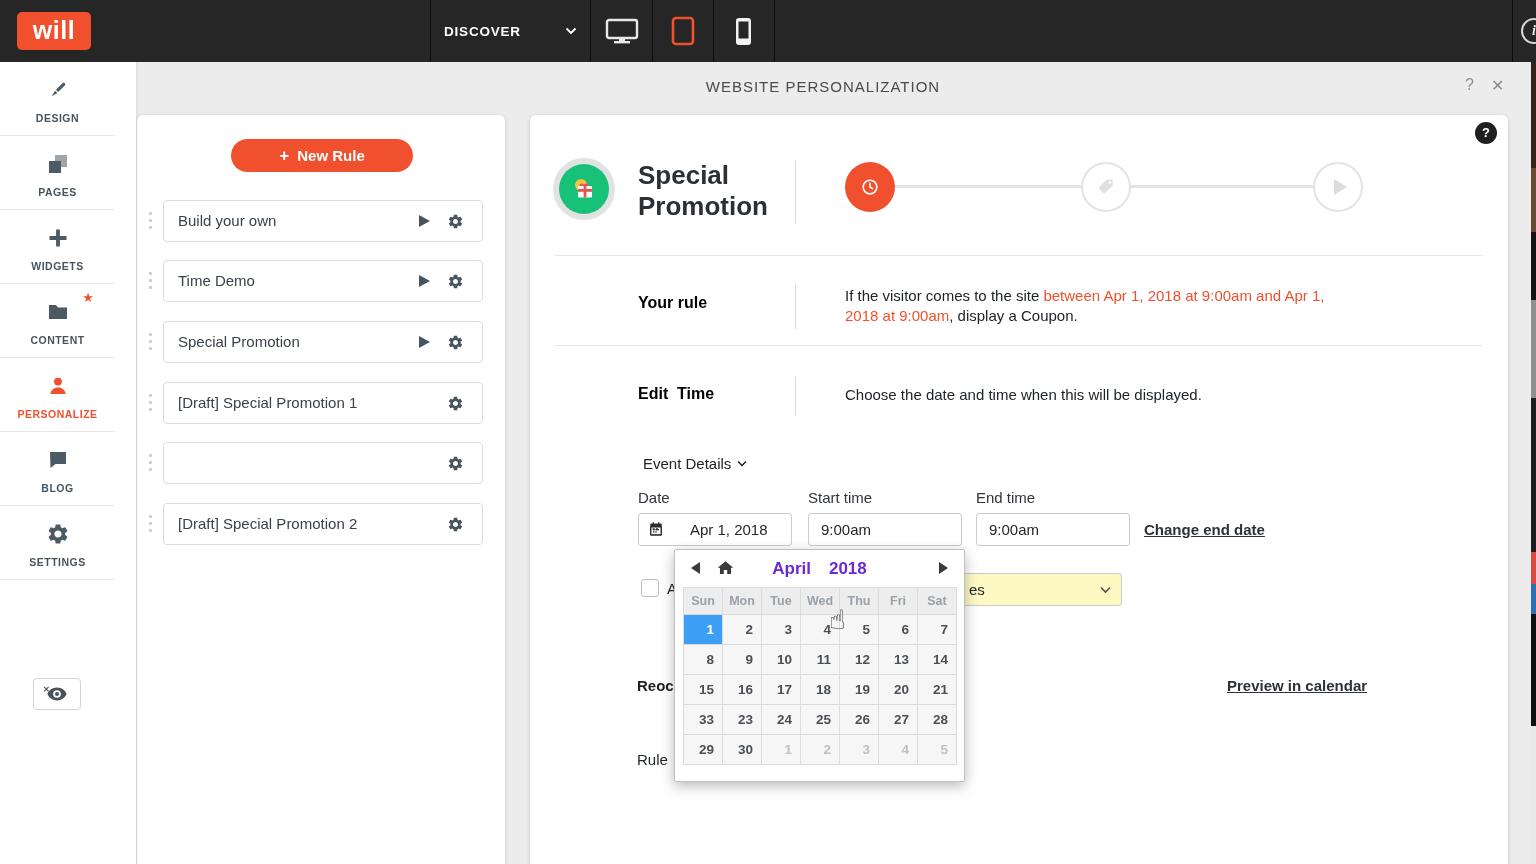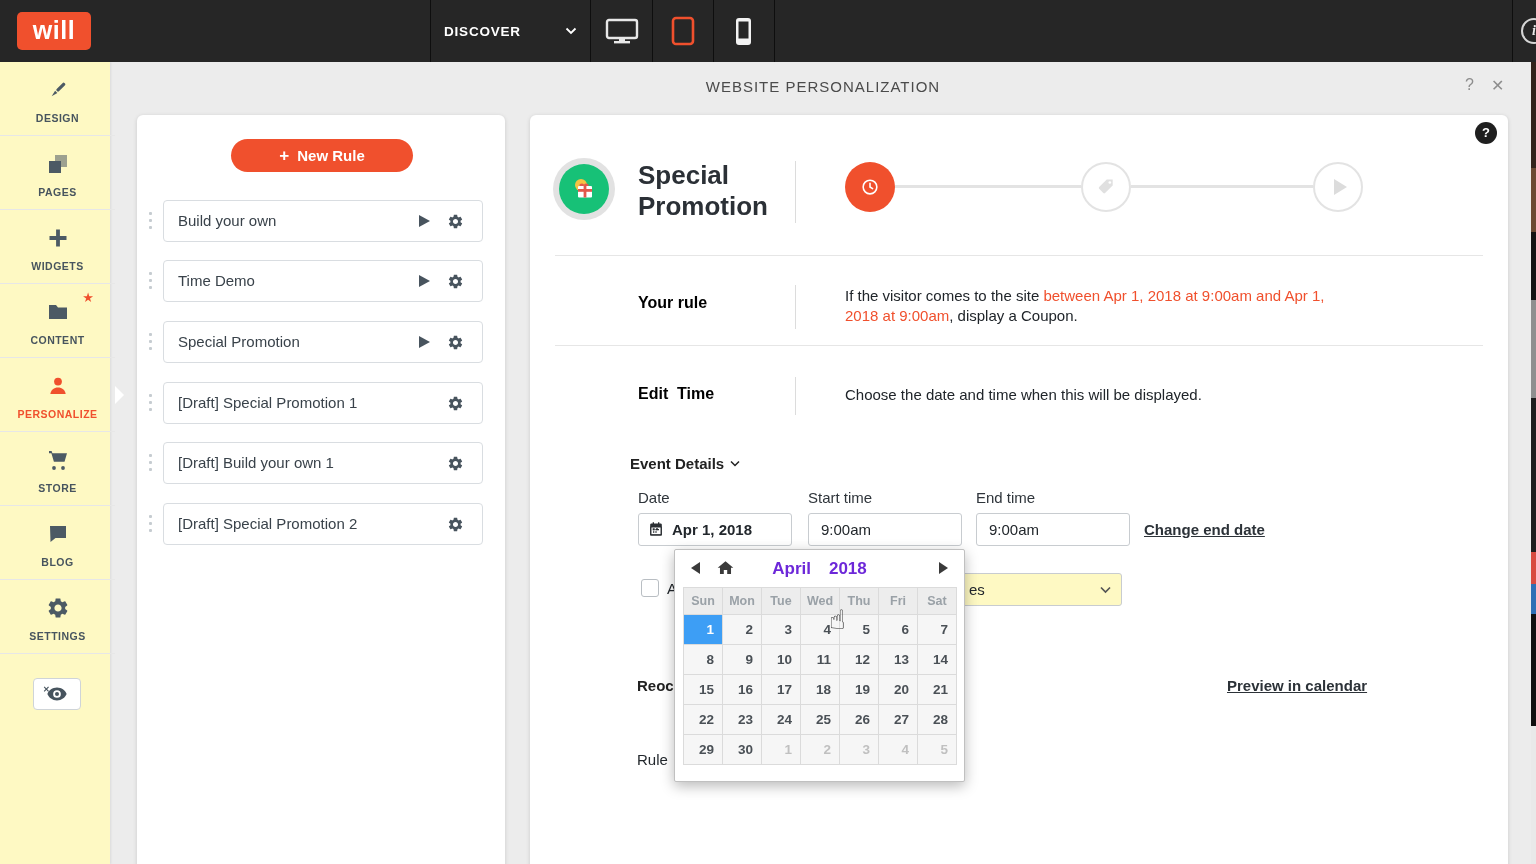--- a/index.html
+++ b/index.html
@@ -16,21 +16,21 @@
   .discover .lbl { font-size:13.5px; font-weight:600; letter-spacing:0.8px; }
   .devbtn { position:absolute; top:0; height:62px; width:61px; display:flex; align-items:center; justify-content:center; cursor:pointer; }
   .info-circle { position:absolute; left:1521px; top:18px; width:26px; height:26px; border:2px solid #d6d6d6; border-radius:50%;
                  color:#e8e8e8; font-size:14px; font-weight:bold; font-family:"Liberation Serif", serif; font-style:italic;
                  text-align:center; line-height:22px; }
 
   
   .underlay { position:absolute; left:1531px; top:62px; width:5px; height:802px; display:flex; flex-direction:column; z-index:1; }
 
   
-  .sidebar { position:absolute; left:0; top:62px; width:110px; height:802px; background:#fef9c3; z-index:40; box-shadow:1px 0 2px rgba(0,0,0,.08); }
+  .sidebar { position:absolute; left:0; top:62px; width:136px; height:802px; background:#ffffff; z-index:40; box-shadow:1px 0 2px rgba(0,0,0,.08); }
   .sb-item { position:relative; width:115px; height:74px; border-bottom:1px solid #e7e7e7; text-align:center; cursor:pointer; }
   .sb-item .ic { position:absolute; left:0; right:0; top:15px; height:26px; display:flex; align-items:center; justify-content:center; }
   .sb-item .tx { position:absolute; left:0; right:0; bottom:11px; font-size:10.5px; font-weight:bold; letter-spacing:0.5px; color:#47545e; }
   .sb-item svg { fill:#4c5a64; }
   .sb-item.active .tx { color:#f0502d; }
   .sb-item.active svg { fill:#f0502d; }
   .sb-star { position:absolute; right:21px; top:6px; color:#f0502d; font-size:13px; }
   .sb-notch { position:absolute; right:-9px; top:50%; margin-top:-9px; width:0; height:0;
               border-top:9px solid transparent; border-bottom:9px solid transparent; border-left:9px solid #fff; }
   .preview-btn { position:absolute; left:33px; top:616px; width:48px; height:32px; background:#fff; border:1px solid #cfd4d8;
@@ -73,25 +73,25 @@
   .step-line { position:absolute; top:70px; height:3px; background:#e3e3e3; }
   .step-circle { position:absolute; top:47px; width:50px; height:50px; border-radius:50%; display:flex; align-items:center; justify-content:center; }
   .step-circle.active { background:#f0502d; }
   .step-circle.idle { background:#fff; border:2px solid #e3e3e3; }
   .play-idle { width:0; height:0; border-top:8px solid transparent; border-bottom:8px solid transparent; border-left:13px solid #dcdcdc; margin-left:4px; }
   .hrule { position:absolute; left:25px; width:928px; height:1px; background:#e6e6e6; }
   .sec-label { position:absolute; left:108px; font-size:16px; font-weight:bold; color:#000000; white-space:pre; }
   .rule-text { position:absolute; left:315px; top:171px; width:515px; font-size:15px; line-height:19.5px; color:#20252a; }
   .rule-text .hl { color:#f0502d; }
   .sec-desc { position:absolute; left:315px; font-size:15px; color:#20252a; }
-  .evd { position:absolute; left:100px; top:340px; font-size:15px; font-weight:bold; color:#222; display:flex; align-items:center; gap:6px; cursor:pointer; }
+  .evd { position:absolute; left:113px; top:340px; font-size:15px; font-weight:normal; color:#222; display:flex; align-items:center; gap:6px; cursor:pointer; }
   .fld-label { position:absolute; top:374px; font-size:15px; color:#2f353b; }
   .fld { position:absolute; top:398px; width:154px; height:33px; border:1px solid #c8ccd0; border-radius:3px; background:#fff;
          font-size:15px; color:#22272c; font-family:"Liberation Sans", sans-serif; padding-left:12px; }
-  .fld.with-ic { padding-left:33px;font-weight:bold; }
+  .fld.with-ic { padding-left:51px; }
   .cal-ic { position:absolute; top:406px; z-index:2; }
   .link { font-size:15px; font-weight:600; color:#2c3238; text-decoration:underline; cursor:pointer; }
   .chk { position:absolute; left:111px; top:464px; width:18px; height:18px; border:1px solid #b9bec3; border-radius:3px; background:#fff; cursor:pointer; }
   .chk-lbl { position:absolute; left:137px; top:465px; font-size:15px; color:#22272c; }
   .drop { position:absolute; left:290px; top:458px; width:302px; height:33px; border:1px solid #c8ccd0; border-radius:3px; background:#fef9c3; z-index:5; cursor:pointer; }
   .drop .val { position:absolute; left:148px; top:7px; font-size:15px; color:#22272c; }
   .drop .chev { position:absolute; right:10px; top:12px; color:#444; }
 
   
   .calpop { position:absolute; left:144px; top:434px; width:291px; height:233px; background:#fff; border:1px solid #c0c0c0;
@@ -215,30 +215,20 @@
             <circle cx="12" cy="7.6" r="3.9"></circle>
             <path d="M4.3 20c.7-4.3 3.7-6.6 7.7-6.6s7 2.3 7.7 6.6z"></path>
           </svg>
       </span>
       <span class="tx">PERSONALIZE</span>
       <span class="sb-notch"></span>
     </div>
     <div class="sb-item">
       <span class="ic">
         <svg width="24" height="24" viewBox="0 0 24 24">
-            <circle cx="8" cy="20" r="1.9"></circle>
-            <circle cx="17" cy="20" r="1.9"></circle>
-            <path d="M3 3h2.6l.8 2.2H21l-2.5 8.6H7.9L5.4 5.2H3z"></path>
-          </svg>
-      </span>
-      <span class="tx">STORE</span>
-    </div>
-    <div class="sb-item">
-      <span class="ic">
-        <svg width="24" height="24" viewBox="0 0 24 24">
             <path d="M4 4h16v12H9.5L4.5 20z"></path>
           </svg>
       </span>
       <span class="tx">BLOG</span>
     </div>
     <div class="sb-item">
       <span class="ic">
         <svg width="24" height="24" viewBox="0 0 24 24">
             <path d="M19.14 12.94c.04-.3.06-.61.06-.94s-.02-.64-.07-.94l2.03-1.58c.18-.14.23-.41.12-.61l-1.92-3.32c-.12-.22-.37-.29-.59-.22l-2.39.96c-.5-.38-1.03-.7-1.62-.94l-.36-2.54c-.04-.24-.24-.41-.48-.41h-3.84c-.24 0-.43.17-.47.41l-.36 2.54c-.59.24-1.13.57-1.62.94l-2.39-.96c-.22-.08-.47 0-.59.22L2.74 8.87c-.12.21-.08.47.12.61l2.03 1.58c-.05.3-.09.63-.09.94s.02.64.07.94l-2.03 1.58c-.18.14-.23.41-.12.61l1.92 3.32c.12.22.37.29.59.22l2.39-.96c.5.38 1.03.7 1.62.94l.36 2.54c.05.24.24.41.48.41h3.84c.24 0 .44-.17.47-.41l.36-2.54c.59-.24 1.13-.56 1.62-.94l2.39.96c.22.08.47 0 .59-.22l1.92-3.32c.12-.22.07-.47-.12-.61l-2.01-1.58zM12 15.6c-1.98 0-3.6-1.62-3.6-3.6s1.62-3.6 3.6-3.6 3.6 1.62 3.6 3.6-1.62 3.6-3.6 3.6z"></path>
           </svg>
@@ -312,21 +302,20 @@
       <span class="rr-gear"><svg width="17" height="17" viewBox="0 0 24 24">
             <path d="M19.14 12.94c.04-.3.06-.61.06-.94s-.02-.64-.07-.94l2.03-1.58c.18-.14.23-.41.12-.61l-1.92-3.32c-.12-.22-.37-.29-.59-.22l-2.39.96c-.5-.38-1.03-.7-1.62-.94l-.36-2.54c-.04-.24-.24-.41-.48-.41h-3.84c-.24 0-.43.17-.47.41l-.36 2.54c-.59.24-1.13.57-1.62.94l-2.39-.96c-.22-.08-.47 0-.59.22L2.74 8.87c-.12.21-.08.47.12.61l2.03 1.58c-.05.3-.09.63-.09.94s.02.64.07.94l-2.03 1.58c-.18.14-.23.41-.12.61l1.92 3.32c.12.22.37.29.59.22l2.39-.96c.5.38 1.03.7 1.62.94l.36 2.54c.05.24.24.41.48.41h3.84c.24 0 .44-.17.47-.41l.36-2.54c.59-.24 1.13-.56 1.62-.94l2.39.96c.22.08.47 0 .59-.22l1.92-3.32c.12-.22.07-.47-.12-.61l-2.01-1.58zM12 15.6c-1.98 0-3.6-1.62-3.6-3.6s1.62-3.6 3.6-3.6 3.6 1.62 3.6 3.6-1.62 3.6-3.6 3.6z"></path>
           </svg></span>
     </div>
     <div class="rule-row" style="top:327px">
       <span class="rr-dots">
           <i></i>
           <i></i>
           <i></i>
         </span>
-      <span class="nm">[Draft] Build your own 1</span>
       <span class="rr-gear"><svg width="17" height="17" viewBox="0 0 24 24">
             <path d="M19.14 12.94c.04-.3.06-.61.06-.94s-.02-.64-.07-.94l2.03-1.58c.18-.14.23-.41.12-.61l-1.92-3.32c-.12-.22-.37-.29-.59-.22l-2.39.96c-.5-.38-1.03-.7-1.62-.94l-.36-2.54c-.04-.24-.24-.41-.48-.41h-3.84c-.24 0-.43.17-.47.41l-.36 2.54c-.59.24-1.13.57-1.62.94l-2.39-.96c-.22-.08-.47 0-.59.22L2.74 8.87c-.12.21-.08.47.12.61l2.03 1.58c-.05.3-.09.63-.09.94s.02.64.07.94l-2.03 1.58c-.18.14-.23.41-.12.61l1.92 3.32c.12.22.37.29.59.22l2.39-.96c.5.38 1.03.7 1.62.94l.36 2.54c.05.24.24.41.48.41h3.84c.24 0 .44-.17.47-.41l.36-2.54c.59-.24 1.13-.56 1.62-.94l2.39.96c.22.08.47 0 .59-.22l1.92-3.32c.12-.22.07-.47-.12-.61l-2.01-1.58zM12 15.6c-1.98 0-3.6-1.62-3.6-3.6s1.62-3.6 3.6-3.6 3.6 1.62 3.6 3.6-1.62 3.6-3.6 3.6z"></path>
           </svg></span>
     </div>
     <div class="rule-row" style="top:388px">
       <span class="rr-dots">
           <i></i>
           <i></i>
           <i></i>
         </span>
@@ -455,21 +444,21 @@
           <div class="cal-day">12</div>
           <div class="cal-day">13</div>
           <div class="cal-day">14</div>
           <div class="cal-day">15</div>
           <div class="cal-day">16</div>
           <div class="cal-day">17</div>
           <div class="cal-day">18</div>
           <div class="cal-day">19</div>
           <div class="cal-day">20</div>
           <div class="cal-day">21</div>
-          <div class="cal-day">22</div>
+          <div class="cal-day">33</div>
           <div class="cal-day">23</div>
           <div class="cal-day">24</div>
           <div class="cal-day">25</div>
           <div class="cal-day">26</div>
           <div class="cal-day">27</div>
           <div class="cal-day">28</div>
           <div class="cal-day">29</div>
           <div class="cal-day">30</div>
           <div class="cal-day mut">1</div>
           <div class="cal-day mut">2</div>

